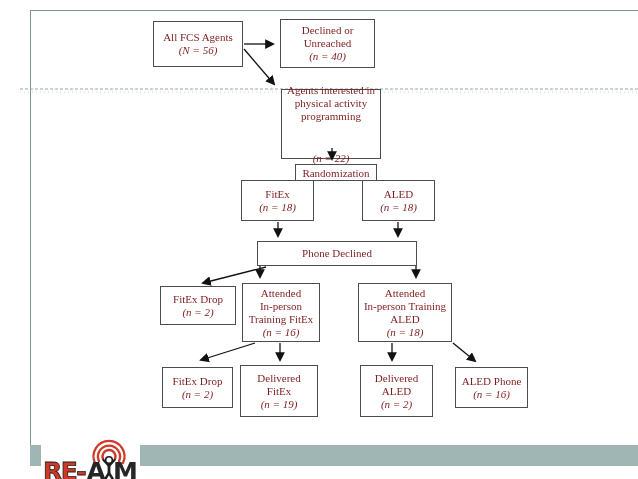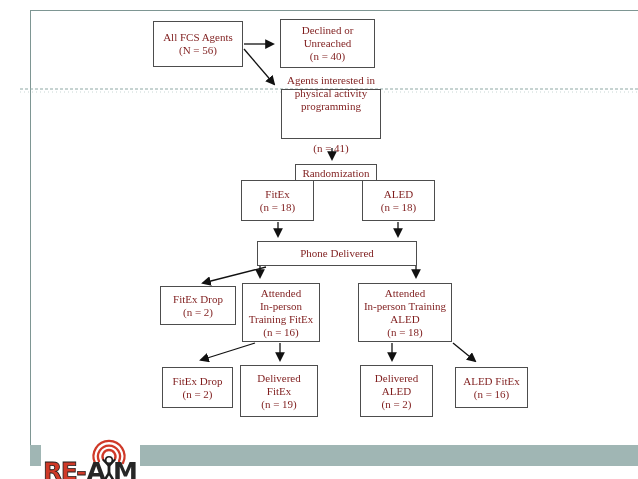--- a/index.html
+++ b/index.html
@@ -7,21 +7,21 @@
     position:relative;width:638px;height:479px;background:#fff;overflow:hidden;
     font-family:"Liberation Serif",serif;color:#7f1d1d;margin-left:20px;
   }
   svg.layer{position:absolute;left:0;top:0;pointer-events:none;}
   .node{
     position:absolute;box-sizing:border-box;border:1.5px solid #4d4d4d;background:#fff;
     display:flex;flex-direction:column;justify-content:center;align-items:center;
     text-align:center;font-size:11px;line-height:13px;z-index:2;
   }
   .nlabel{white-space:pre-line;}
-  .ncount{}
+  .ncount{font-style:italic;}
   .ncount:empty{display:none;}
   .bar{position:absolute;height:21px;top:445px;z-index:1;}
   .logo-wrap{position:absolute;left:23px;top:438px;width:96px;height:46px;z-index:3;background:#fff;}
   .logo-wrap svg{display:block;}
 </style>
 </head>
 <body>
 
 <div class="slide">
 
@@ -35,40 +35,40 @@
 
   <div class="node" style="left:133px;top:21px;width:90px;height:46px;">
     <span class="nlabel">All FCS Agents</span>
     <span class="ncount">(N = 56)</span>
   </div>
   <div class="node" style="left:260px;top:19px;width:95px;height:49px;">
     <span class="nlabel">Declined or
 Unreached</span>
     <span class="ncount">(n = 40)</span>
   </div>
-  <div class="node" style="left:261px;top:89px;width:100px;height:50px;gap:29px;">
+  <div class="node" style="left:261px;top:89px;width:100px;height:70px;gap:29px;">
     <span class="nlabel">Agents interested in
 physical activity
 programming</span>
-    <span class="ncount">(n = 41)</span>
+    <span class="ncount">(n = 22)</span>
   </div>
   <div class="node" style="left:275px;top:164px;width:82px;height:17px;line-height:12px;justify-content:center;">
     <span class="nlabel">Randomization</span>
 
   </div>
   <div class="node" style="left:221px;top:180px;width:73px;height:41px;">
     <span class="nlabel">FitEx</span>
     <span class="ncount">(n = 18)</span>
   </div>
   <div class="node" style="left:342px;top:180px;width:73px;height:41px;">
     <span class="nlabel">ALED</span>
     <span class="ncount">(n = 18)</span>
   </div>
   <div class="node" style="left:237px;top:241px;width:160px;height:25px;">
-    <span class="nlabel">Phone Delivered</span>
+    <span class="nlabel">Phone Declined</span>
 
   </div>
   <div class="node" style="left:140px;top:286px;width:76px;height:39px;">
     <span class="nlabel">FitEx Drop</span>
     <span class="ncount">(n = 2)</span>
   </div>
   <div class="node" style="left:222px;top:283px;width:78px;height:59px;">
     <span class="nlabel">Attended
 In-person
 Training FitEx</span>
@@ -88,21 +88,21 @@
     <span class="nlabel">Delivered
 FitEx</span>
     <span class="ncount">(n = 19)</span>
   </div>
   <div class="node" style="left:340px;top:365px;width:73px;height:52px;">
     <span class="nlabel">Delivered
 ALED</span>
     <span class="ncount">(n = 2)</span>
   </div>
   <div class="node" style="left:435px;top:367px;width:73px;height:41px;">
-    <span class="nlabel">ALED FitEx</span>
+    <span class="nlabel">ALED Phone</span>
     <span class="ncount">(n = 16)</span>
   </div>
 
   <svg class="layer" width="638" height="479" style="z-index:4">
     <defs>
       <marker id="ah" viewBox="0 0 10 10" refX="8" refY="5" markerWidth="7.5" markerHeight="7.5" orient="auto-start-reverse">
         <path d="M0,0 L10,5 L0,10 z" fill="#111"></path>
       </marker>
     </defs>
     <line x1="224" y1="44" x2="253" y2="44" stroke="#111" stroke-width="1.3" marker-end="url(#ah)"></line>

